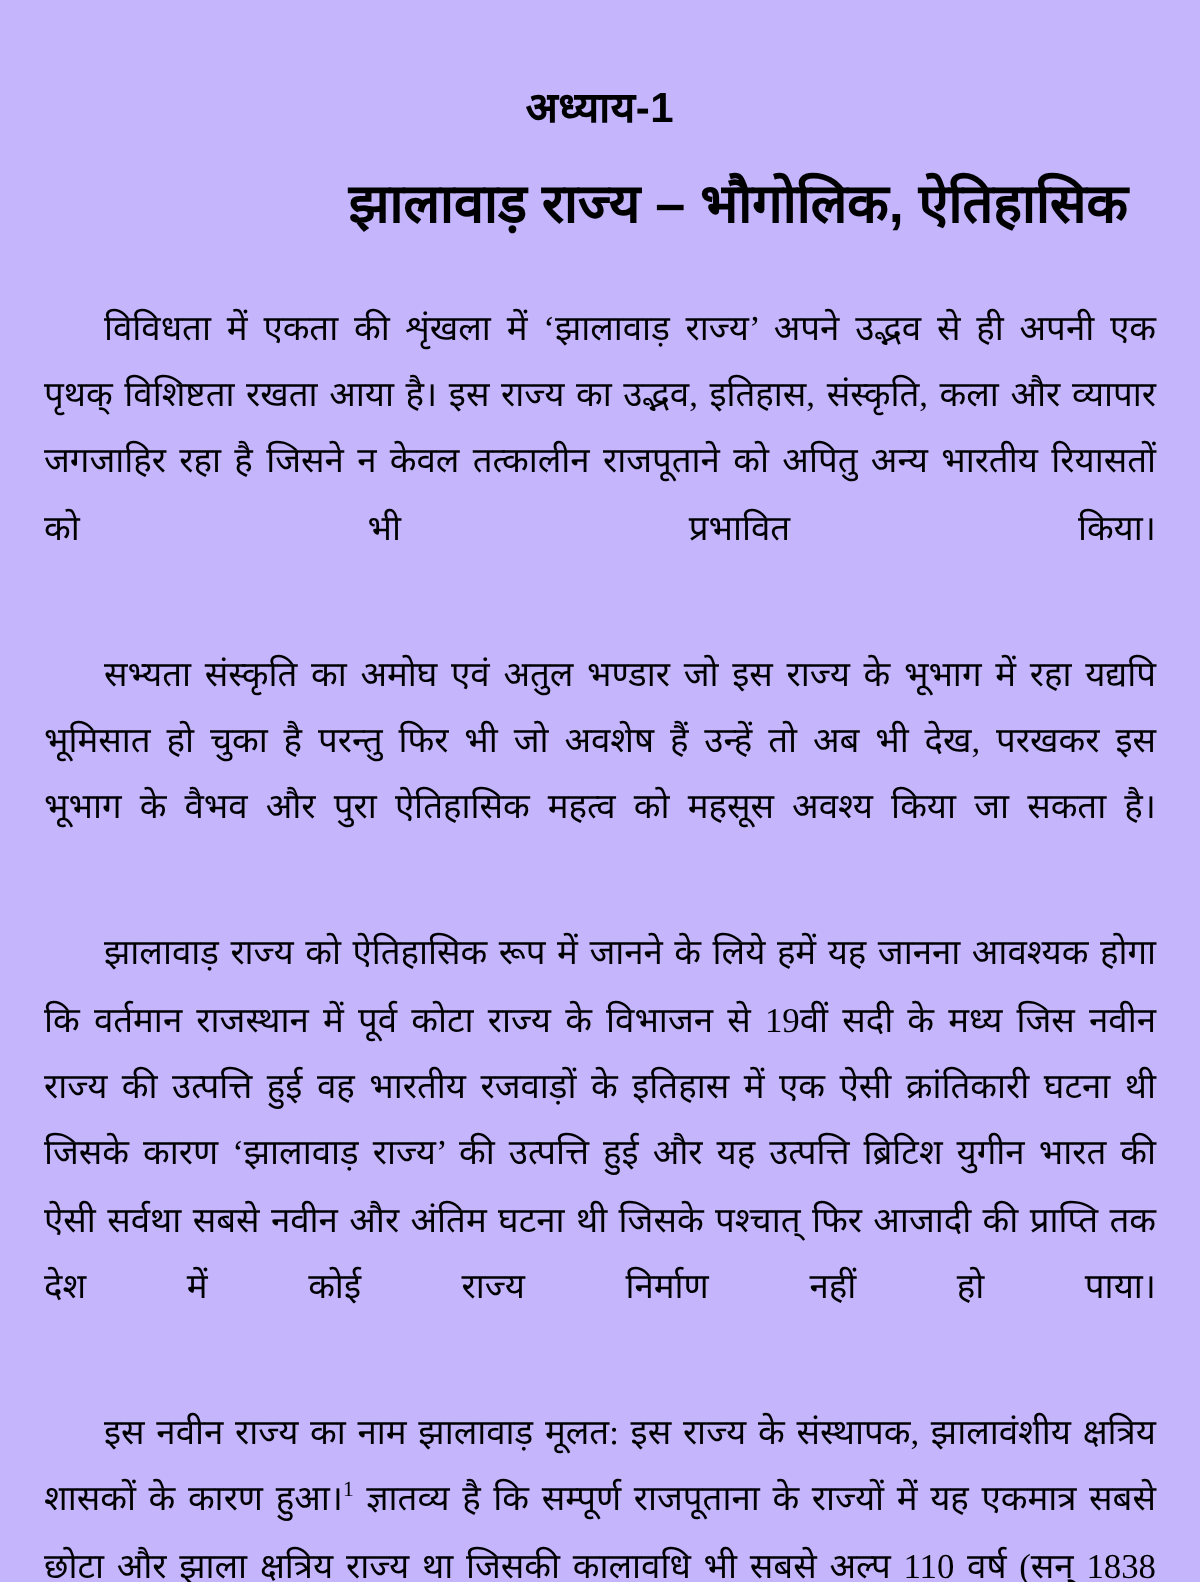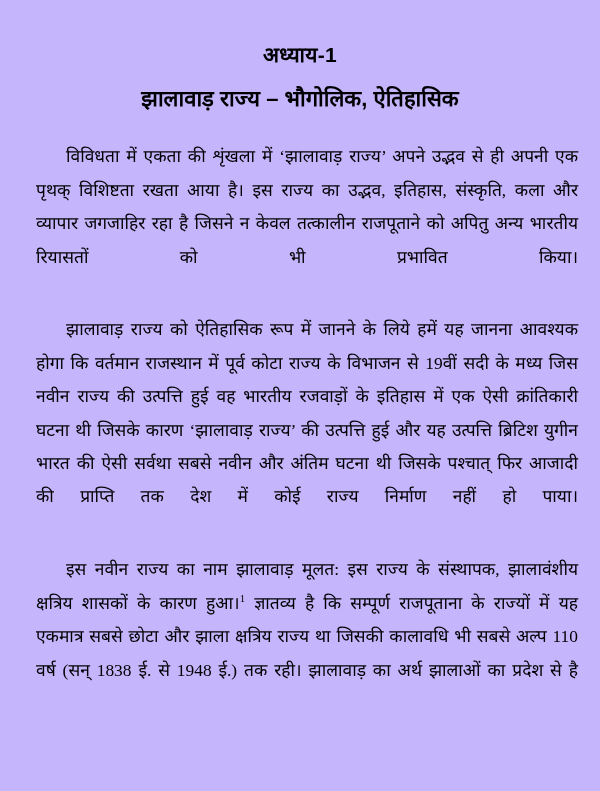--- a/index.html
+++ b/index.html
@@ -34,40 +34,40 @@
     font-size: 21px;
     font-weight: 700;
     letter-spacing: 0.3px;
     margin-top: 42px;
     line-height: 1.2;
     font-family: "Liberation Sans", "DejaVu Sans", sans-serif;
   }
 
   
   .chapter-title {
-    text-align: center;
-    font-size: 22px;
+    text-align: right;
+    font-size: 27px;
     font-weight: 700;
     line-height: 1.42;
     margin-top: 16px;
     padding: 0 14px;
     font-family: "Liberation Sans", "DejaVu Sans", sans-serif;
   }
 
   
   .body-text {
     margin-top: 26px;
   }
   .para {
     font-size: 17.4px;
     line-height: 1.92;
     text-align: justify;
     text-justify: inter-word;
     text-indent: 30px;
-    margin: 0 0 6px 14px;
+    margin: 0 0 6px 0;
     word-spacing: 1.2px;
     font-family: "Liberation Serif", "DejaVu Serif", serif;
   }
   .para.tight {
     margin-bottom: 2px;
   }
   .para sup {
     font-size: 0.62em;
     vertical-align: super;
     line-height: 0;
@@ -88,20 +88,21 @@
     <div class="chapter-label">अध्याय-1</div>
 
     <h1 class="chapter-title">
       <span>झालावाड़ राज्य – भौगोलिक, ऐतिहासिक</span><br>
     </h1>
 
     <div class="body-text">
 
       <p class="para">विविधता में एकता की शृंखला में ‘झालावाड़ राज्य’ अपने उद्भव से ही अपनी एक पृथक् विशिष्टता रखता आया है। इस राज्य का उद्भव, इतिहास, संस्कृति, कला और व्यापार जगजाहिर रहा है जिसने न केवल तत्कालीन राजपूताने को अपितु अन्य भारतीय रियासतों को भी प्रभावित किया।</p>
 
+      <p class="para">सभ्यता संस्कृति का अमोघ एवं अतुल भण्डार जो इस राज्य के भूभाग में रहा यद्यपि भूमिसात हो चुका है परन्तु फिर भी जो अवशेष हैं उन्हें तो अब भी देख, परखकर इस भूभाग के वैभव और पुरा ऐतिहासिक महत्व को महसूस अवश्य किया जा सकता है।</p>
 
       <p class="para">झालावाड़ राज्य को ऐतिहासिक रूप में जानने के लिये हमें यह जानना आवश्यक होगा कि वर्तमान राजस्थान में पूर्व कोटा राज्य के विभाजन से 19वीं सदी के मध्य जिस नवीन राज्य की उत्पत्ति हुई वह भारतीय रजवाड़ों के इतिहास में एक ऐसी क्रांतिकारी घटना थी जिसके कारण ‘झालावाड़ राज्य’ की उत्पत्ति हुई और यह उत्पत्ति ब्रिटिश युगीन भारत की ऐसी सर्वथा सबसे नवीन और अंतिम घटना थी जिसके पश्चात् फिर आजादी की प्राप्ति तक देश में कोई राज्य निर्माण नहीं हो पाया।</p>
 
       <p class="para tight"><span>इस नवीन राज्य का नाम झालावाड़ मूलत: इस राज्य के संस्थापक, झालावंशीय क्षत्रिय शासकों के कारण हुआ।</span><sup>1</sup><span> ज्ञातव्य है कि सम्पूर्ण राजपूताना के राज्यों में यह एकमात्र सबसे छोटा और झाला क्षत्रिय राज्य था जिसकी कालावधि भी सबसे अल्प 110 वर्ष (सन् 1838 ई. से 1948 ई.) तक रही। झालावाड़ का अर्थ झालाओं का प्रदेश से है</span></p>
 
     </div>
   </div>
 </div>
 
 </body></html>

